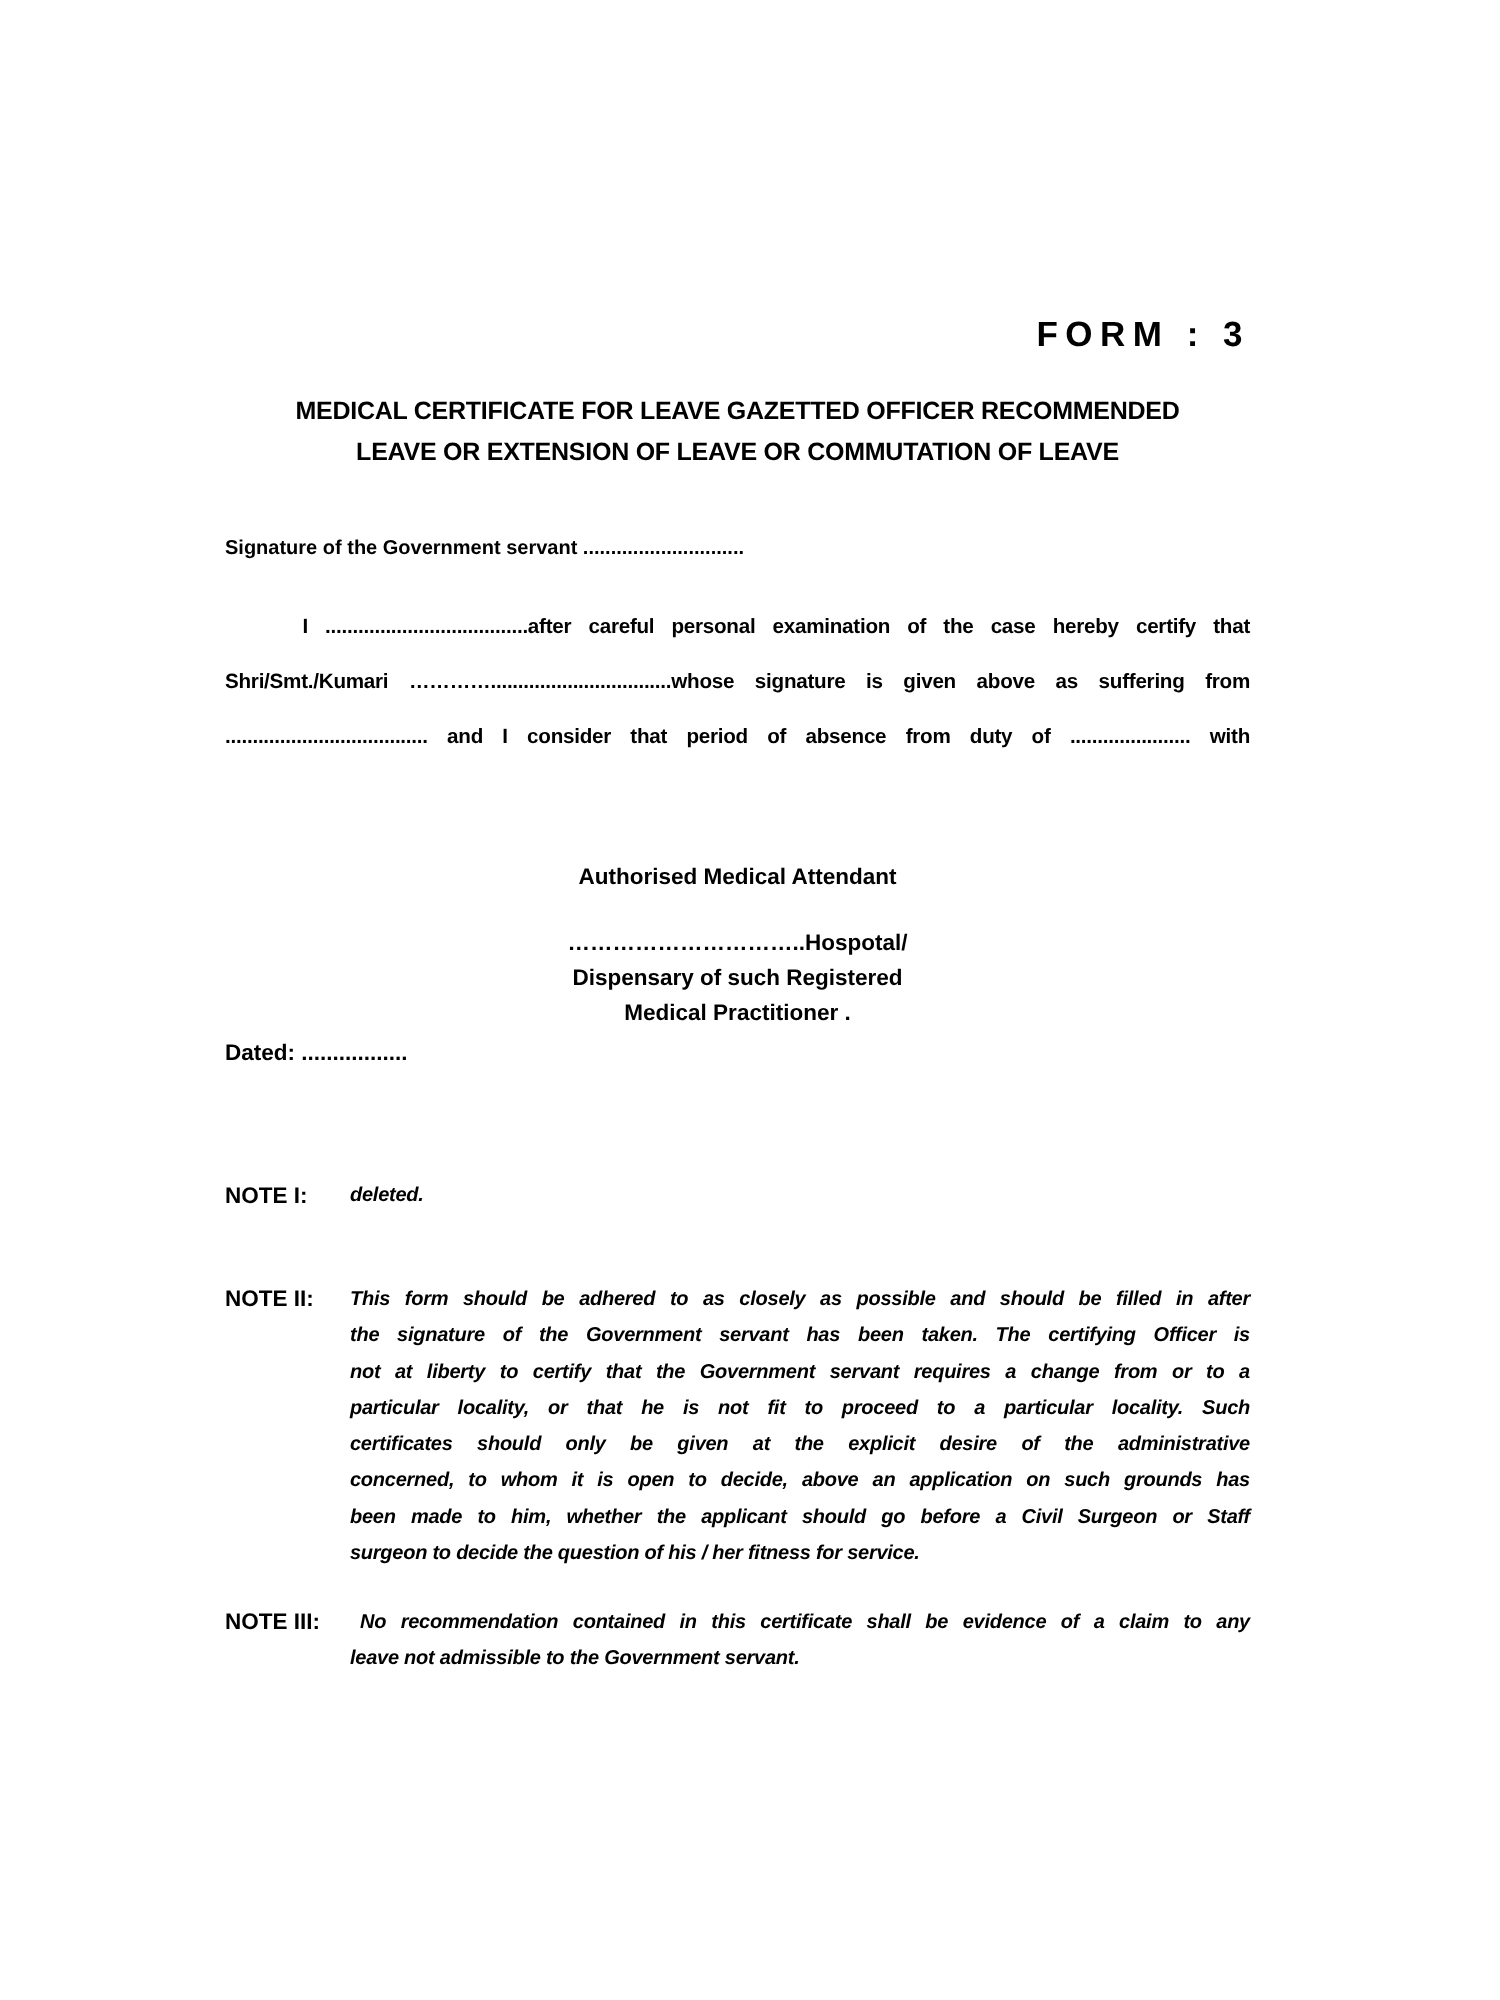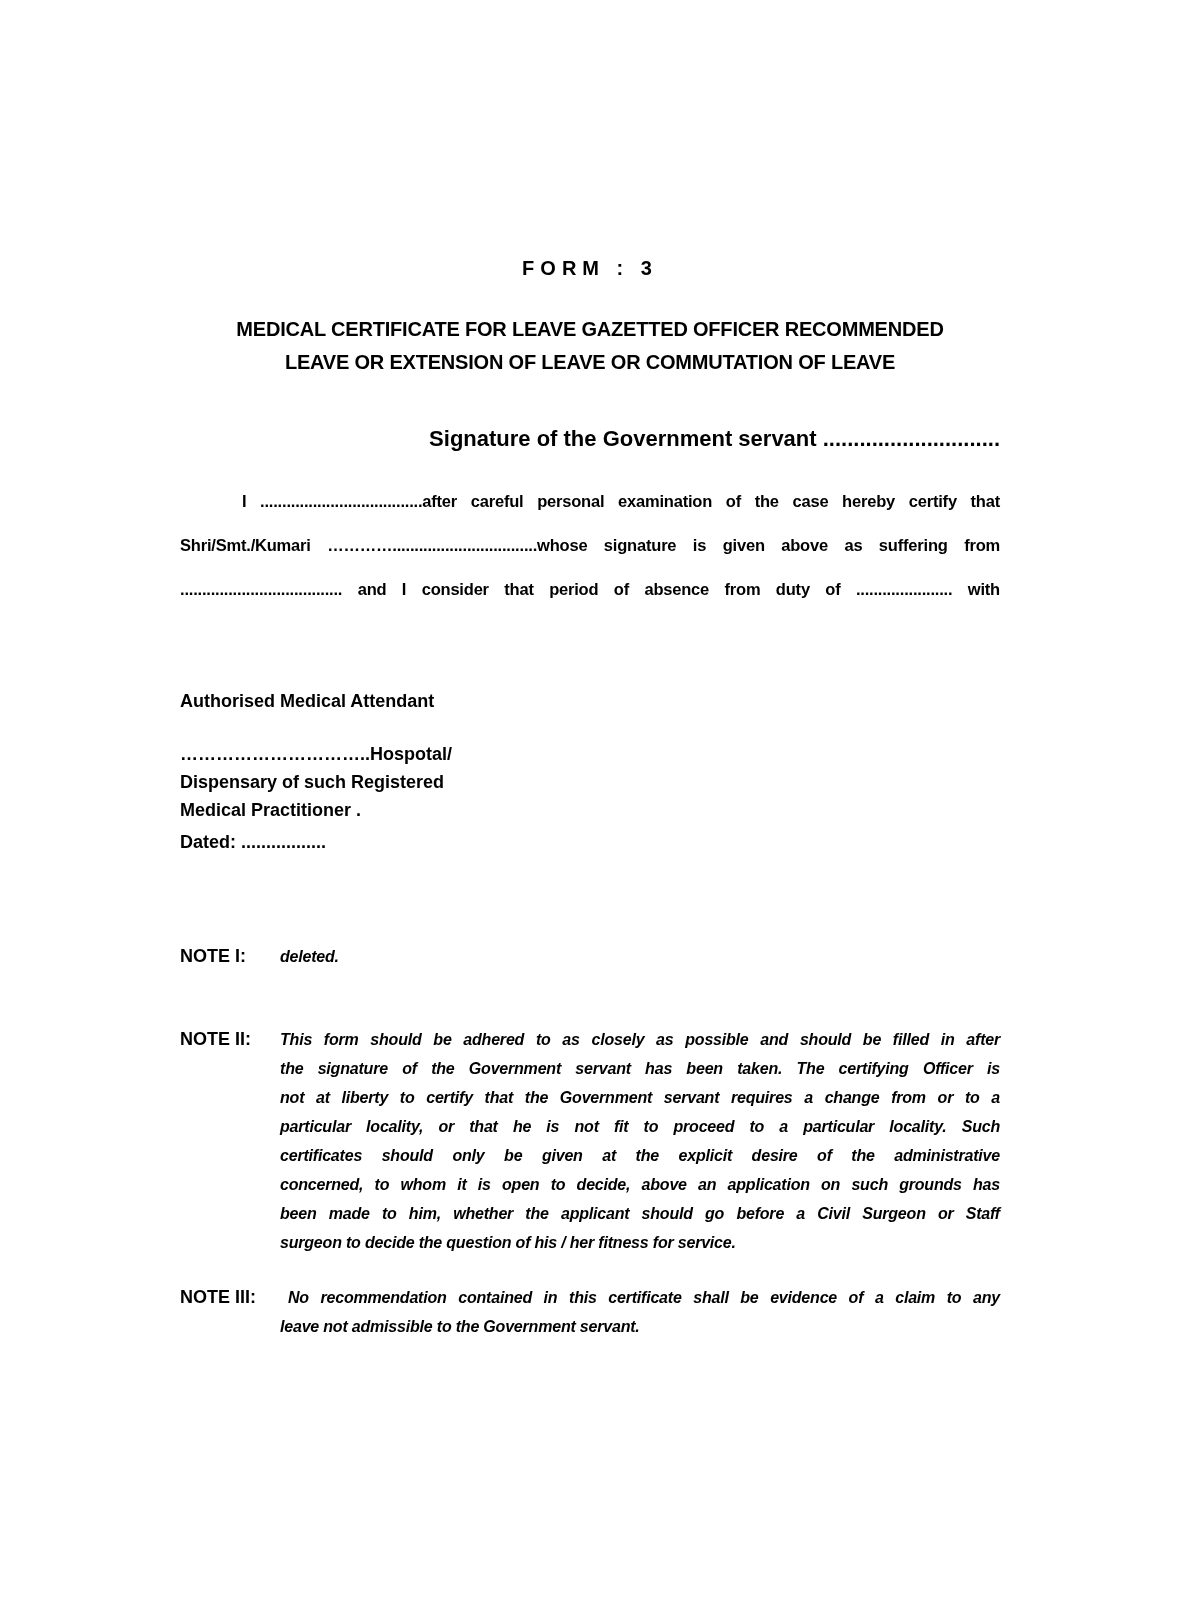--- a/index.html
+++ b/index.html
@@ -8,53 +8,52 @@
     height: 1600px;
     background: #ffffff;
     color: #000000;
     font-family: "Liberation Sans", sans-serif;
     font-weight: bold;
     box-sizing: border-box;
     padding: 253px 200px 0 180px;
     overflow: hidden;
   }
   .form-title {
-    text-align: center;
-    font-size: 20px;
+    text-align: right;
+    font-size: 28px;
     letter-spacing: 6px;
     line-height: 30px;
   }
   .heading {
     margin-top: 30px;
     text-align: center;
     font-size: 20px;
     line-height: 33px;
     letter-spacing: -0.2px;
   }
   .sig-line {
     margin-top: 48px;
-    font-size: 22px;
+    font-size: 16px;
     line-height: 24px;
-    text-align: right;
   }
   .certify-para {
     margin-top: 28px;
     font-size: 16.5px;
     letter-spacing: -0.2px;
     line-height: 44px;
   }
   .jline {
     text-align: justify;
     text-align-last: justify;
   }
   .indent { padding-left: 62px; }
   .indent-sm { padding-left: 8px; }
   .attendant-block {
     margin-top: 76px;
-    text-align: left;
+    text-align: center;
     font-size: 18px;
     line-height: 28px;
   }
   .attendant-block .gap-above { margin-top: 25px; }
   .dated-line {
     margin-top: 4px;
     font-size: 18px;
     line-height: 28px;
   }
   .note-row { display: flex; }

